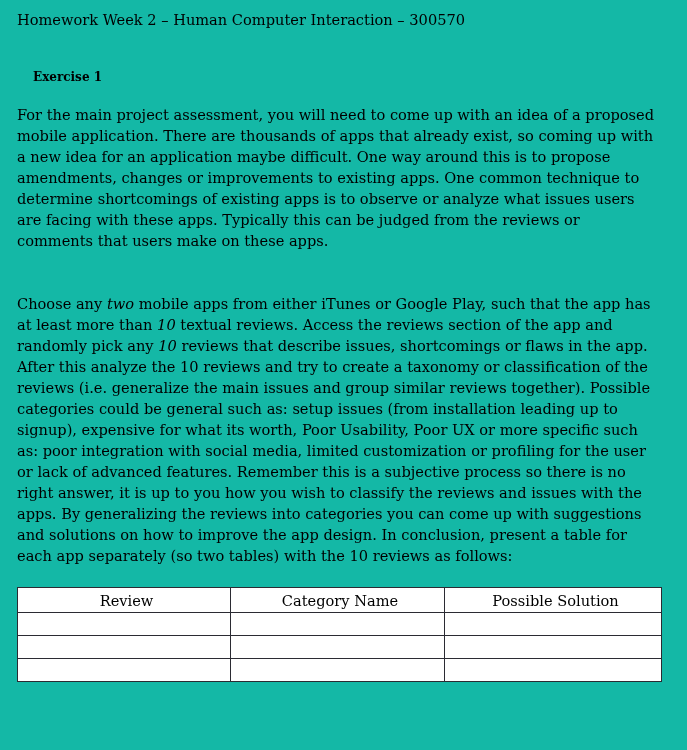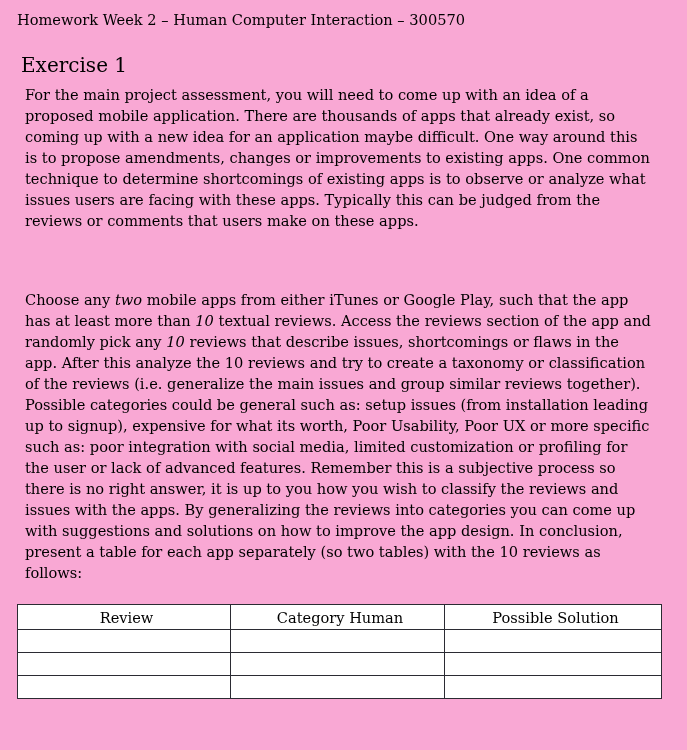--- a/index.html
+++ b/index.html
@@ -11,43 +11,43 @@
     width: 687px;
     height: 750px;
     overflow: hidden;
     font-family: "DejaVu Serif", "Liberation Serif", serif;
     color: #000000;
   }
   .page {
     width: 687px;
     height: 750px;
     position: relative;
-    background: #f9a8d4;
+    background: #14b8a6;
     box-sizing: border-box;
     padding: 9px 27px 0 17px;
   }
   .doc-title {
     font-size: 14.6px;
     line-height: 21px;
     margin: 0 0 0 0;
     white-space: nowrap;
   }
   .spacer-line {
     height: 21px;
   }
   .section-heading {
-    font-size: 20px;
+    font-size: 12px;
     line-height: 21px;
-    font-weight: normal;
-    margin: 4px;
+    font-weight: bold;
+    margin: 16px;
   }
   .body-par {
     font-size: 14.6px;
     line-height: 21px;
-    margin: 8px;
+    margin: 0;
     text-align: left;
     max-width: 645px;
   }
   .emph {
     font-weight: normal;
     font-style: italic;
   }
   .table-wrap {
     margin-top: 21px;
     padding-left: 0px;
@@ -100,21 +100,21 @@
   <div class="table-wrap">
     <table class="review-table">
       <colgroup>
         <col class="c1">
         <col class="c2">
         <col class="c3">
       </colgroup>
       <thead>
         <tr class="header-row">
           <th>Review</th>
-          <th>Category Human</th>
+          <th>Category Name</th>
           <th>Possible Solution</th>
         </tr>
       </thead>
       <tbody>
         <tr>
           <td></td>
           <td></td>
           <td></td>
         </tr>
         <tr>

